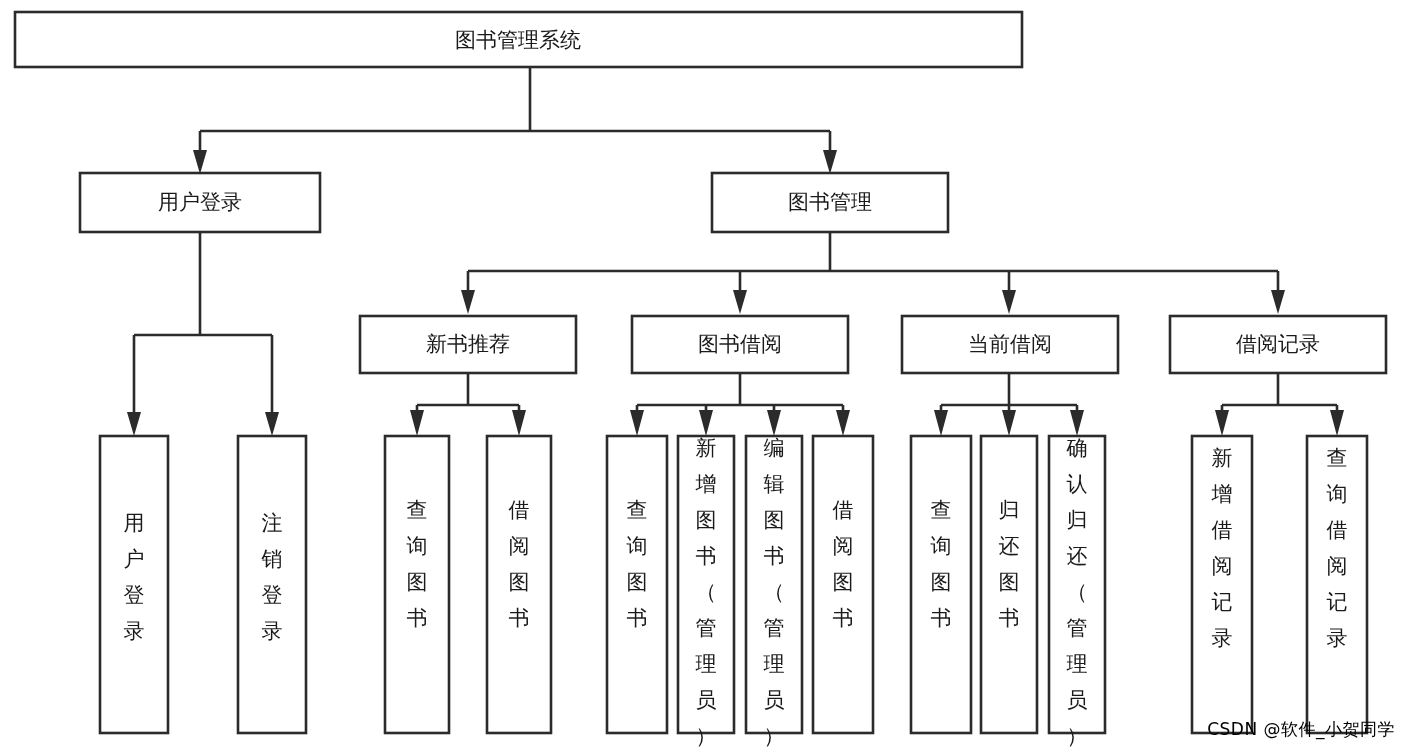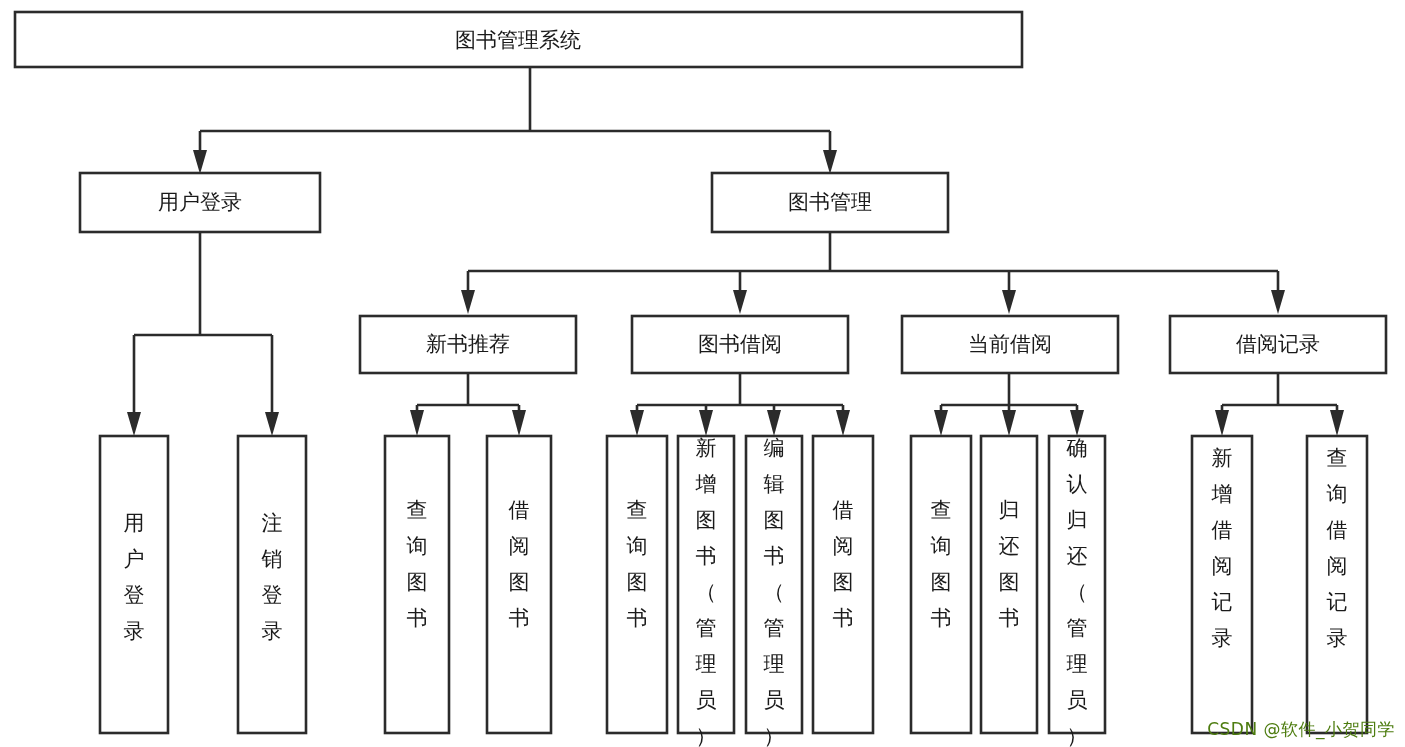--- a/index.html
+++ b/index.html
@@ -49,21 +49,21 @@
     fill: none;
     stroke-linecap: butt;
   }
   .arrow-head {
     fill: #2b2b2b;
   }
   .watermark {
     position: absolute;
     right: 10px;
     bottom: 6px;
-    color: #4d7c0f;
+    color: #000000;
     font-size: 17px;
     font-family: "DejaVu Sans", "Liberation Sans", sans-serif;
     letter-spacing: 0.5px;
     white-space: nowrap;
     user-select: none;
   }
 </style>
 </head>
 <body>
 

